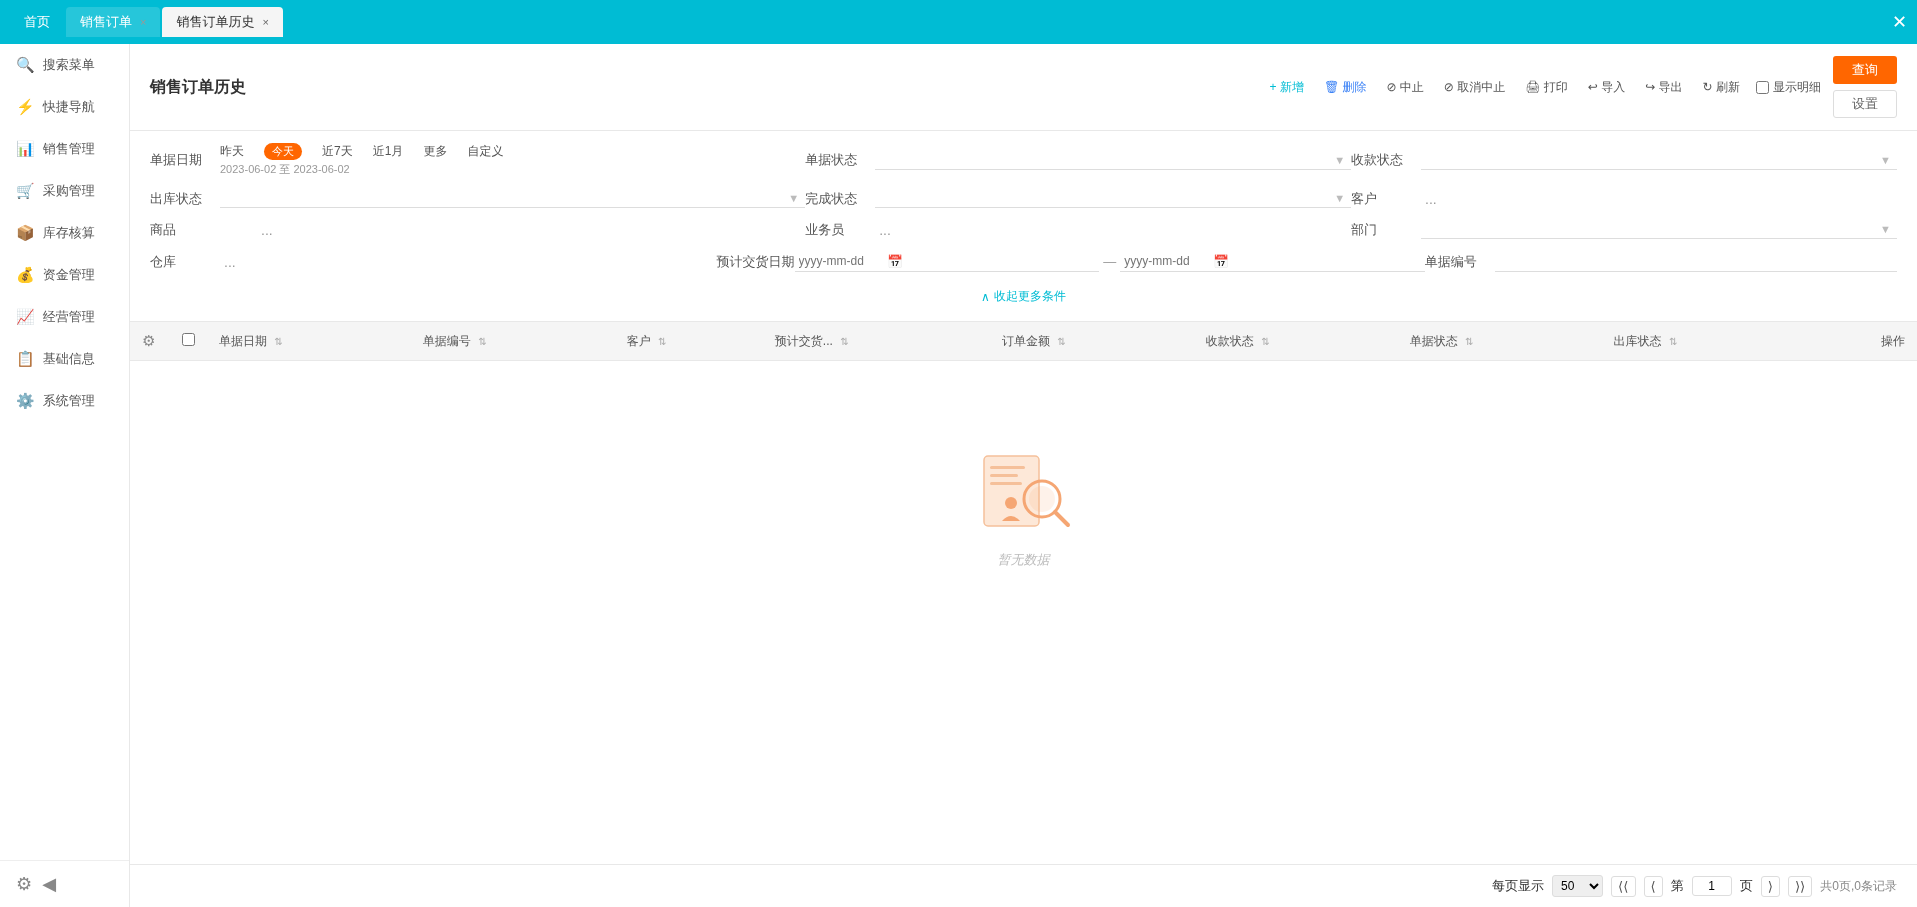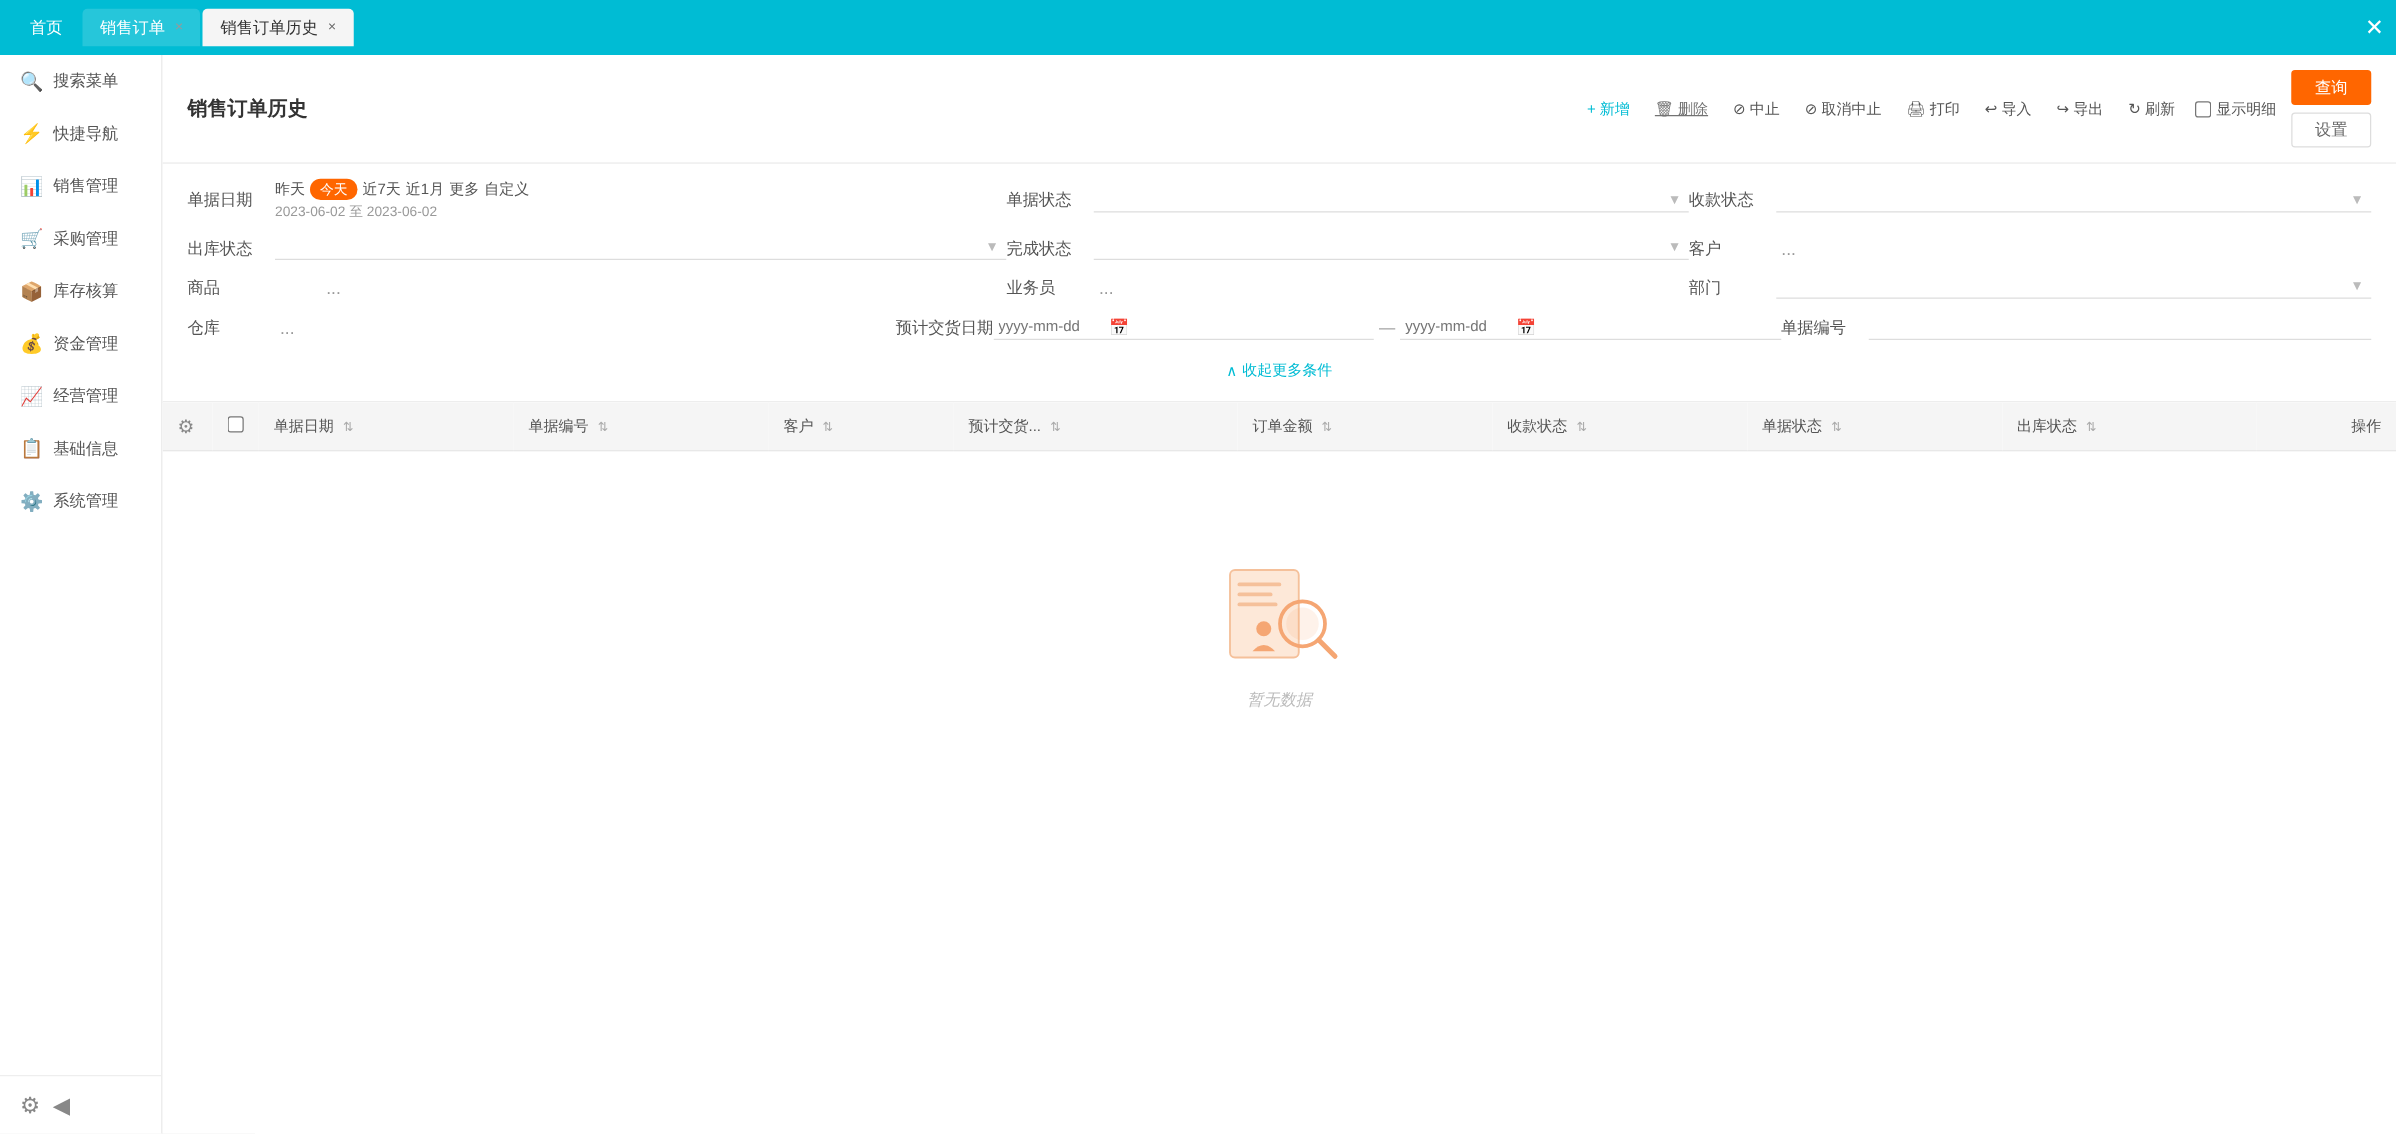--- a/index.html
+++ b/index.html
@@ -26,36 +26,36 @@
 
     
     .content { flex: 1; display: flex; flex-direction: column; overflow: hidden; background: #f5f5f5; }
 
     
     .page-header { background: #fff; padding: 12px 20px 0 20px; border-bottom: 1px solid #e8e8e8; display: flex; align-items: center; justify-content: space-between; flex-shrink: 0; }
     .page-title { font-size: 16px; font-weight: bold; color: #333; padding-bottom: 12px; }
     .toolbar { display: flex; align-items: center; gap: 12px; padding-bottom: 12px; }
     .toolbar-btn { display: flex; align-items: center; gap: 4px; font-size: 12px; color: #555; cursor: pointer; padding: 2px 4px; }
     .btn-new { color: #00bcd4; }
-    .btn-delete { color: #737373; text-decoration: underline; }
+    .btn-delete { color: #3b82f6; }
     .btn-query { background: #ff6600; color: #fff; border: none; padding: 5px 18px; border-radius: 3px; cursor: pointer; font-size: 13px; }
     .btn-settings { background: #fff; color: #666; border: 1px solid #ddd; padding: 4px 18px; border-radius: 3px; cursor: pointer; font-size: 13px; margin-top: 4px; }
     .checkbox-label { display: flex; align-items: center; gap: 4px; font-size: 12px; color: #555; cursor: pointer; }
 
     
     .filter-area { background: #fff; padding: 12px 20px; border-bottom: 1px solid #e8e8e8; flex-shrink: 0; }
     .filter-row { display: flex; align-items: center; gap: 0; margin-bottom: 12px; }
     .filter-row:last-child { margin-bottom: 0; }
     .filter-group { display: flex; align-items: center; flex: 1; min-width: 0; }
     .filter-label { color: #555; font-size: 13px; white-space: nowrap; min-width: 70px; }
     .filter-input { flex: 1; border: none; border-bottom: 1px solid #ddd; padding: 3px 6px; font-size: 12px; color: #333; outline: none; background: transparent; }
     .filter-select { flex: 1; display: flex; align-items: center; border: none; border-bottom: 1px solid #ddd; padding: 3px 6px; cursor: pointer; justify-content: space-between; }
     .filter-select-text { color: #999; font-size: 12px; }
     .filter-dots { color: #999; font-size: 14px; cursor: pointer; margin-left: 4px; }
-    .date-range { display: flex; align-items: flex-start; gap: 4px; font-size: 12px; }
+    .date-range { display: flex; align-items: flex-start; gap: 20px; font-size: 12px; }
     .date-badge { background: #ff6600; color: #fff; border-radius: 10px; padding: 1px 8px; font-size: 11px; cursor: pointer; }
     .date-link { color: #555; cursor: pointer; font-size: 12px; }
     .date-value { color: #999; font-size: 11px; margin-top: 2px; }
     .collapse-row { display: flex; align-items: center; justify-content: center; padding: 4px 0; cursor: pointer; color: #00bcd4; font-size: 12px; }
     .divider-arrow { color: #00bcd4; margin-right: 4px; }
 
     
     .date-input-wrap { display: flex; align-items: center; border-bottom: 1px solid #ddd; flex: 1; }
     .date-input-wrap input { border: none; outline: none; font-size: 12px; color: #999; background: transparent; width: 90px; padding: 3px 4px; }
     .cal-icon { color: #bbb; font-size: 13px; cursor: pointer; padding: 0 3px; }
@@ -356,16 +356,32 @@
                   </svg>
                 </div>
                 <span class="empty-text">暂无数据</span>
               </div>
             </td>
           </tr>
         </tbody>
       </table>
     </div>
 
+    <div class="pagination">
+      <span>每页显示</span>
+      <select class="page-size-select">
+        <option>20</option>
+        <option selected="">50</option>
+        <option>100</option>
+      </select>
+      <button class="page-btn">⟨⟨</button>
+      <button class="page-btn">⟨</button>
+      <span>第</span>
+      <input type="text" class="page-input" value="1" style="">
+      <span>页</span>
+      <button class="page-btn">⟩</button>
+      <button class="page-btn">⟩⟩</button>
+      <span class="total-text">共0页,0条记录</span>
+    </div>
 
   </div>
 
 </div>
 
 </body></html>

